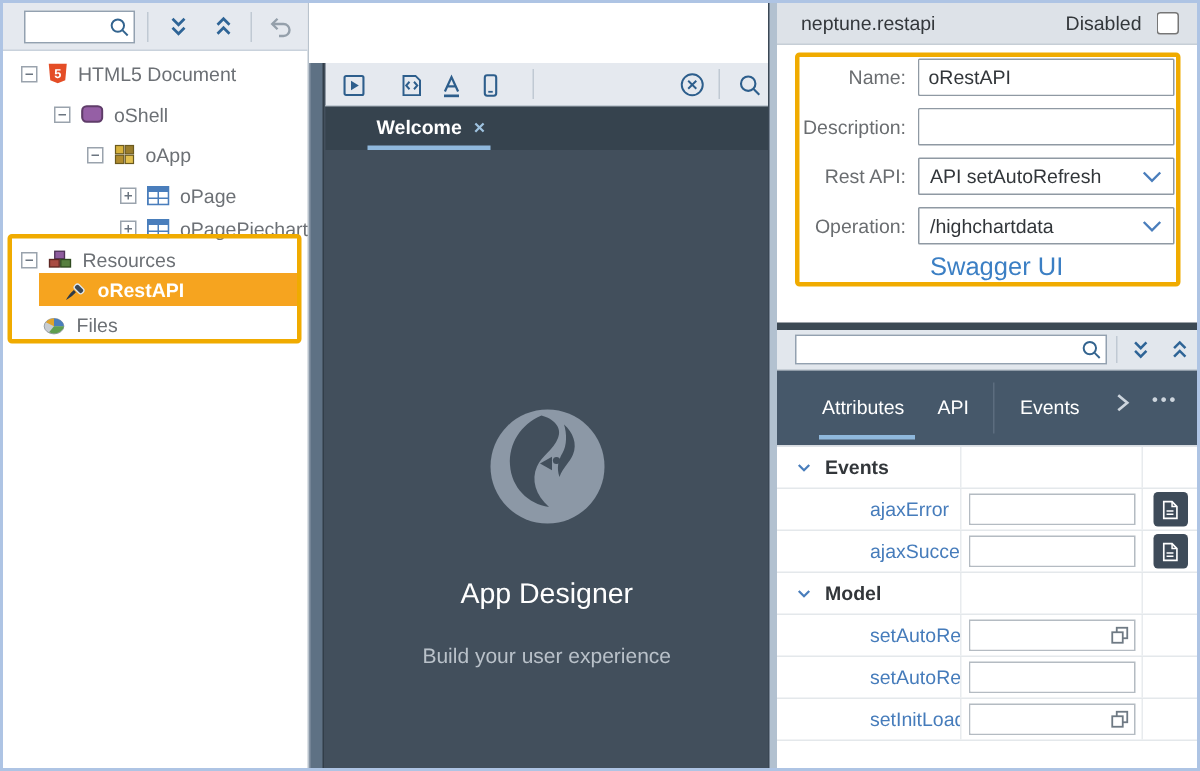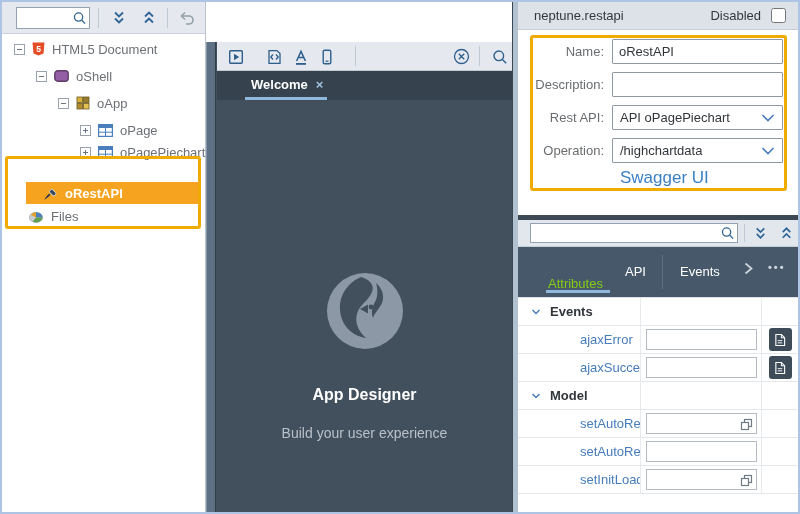--- a/index.html
+++ b/index.html
@@ -30,21 +30,21 @@
   .mid-gutter { position: absolute; left: 0; top: 0; width: 10px; height: 100%; background: #5e7184; border-left: 1px solid #8795a5; border-right: 1px solid #323e49; }
   .mid-main { position: absolute; left: 11px; top: 0; right: 0; bottom: 0; }
   .designer-toolbar { position: absolute; left: 0; right: 0; top: 0; height: 29px; background: #e5e9ef; border-bottom: 1px solid #c2cbd4; }
   .mtb { position: absolute; top: 2px; width: 25px; height: 25px; display: grid; place-items: center; cursor: pointer; }
   .tab-bar { position: absolute; left: 0; right: 0; top: 29px; height: 29px; background: #36434e; }
   .tab-welcome { position: absolute; left: 34px; top: 0; height: 26px; display: flex; align-items: center; gap: 8px; color: #fff; font-size: 13px; font-weight: bold; cursor: pointer; }
   .tab-close { color: #9fc3e0; font-weight: bold; font-size: 13px; cursor: pointer; }
   .tab-underline { position: absolute; left: 28px; top: 26px; width: 82px; height: 3px; background: #8fb8dc; }
   .mid-content { position: absolute; left: 0; right: 0; top: 58px; bottom: 0; background: #424f5c; display: flex; flex-direction: column; align-items: center; }
   .phoenix { margin-top: 170px; }
-  .welcome-title { margin-top: 34px; color: #ffffff; font-size: 16px; font-weight: bold; }
+  .welcome-title { margin-top: 34px; color: #ffffff; font-size: 19px; font-weight: normal; }
   .welcome-sub { margin-top: 21px; color: #b9c1c9; font-size: 14px; }
 
   .panel-divider { position: absolute; left: 512px; top: 2px; width: 6px; height: 510px; background: #b2c1d0; border-left: 1px solid #3a4754; }
 
   
   .properties-panel { position: absolute; left: 518px; top: 2px; width: 280px; height: 510px; background: #fff; }
   .props-header { position: absolute; left: 0; right: 0; top: 0; height: 28px; background: #dde2e8; border-bottom: 1px solid #c6ced6; display: flex; align-items: center; font-size: 13px; color: #33373b; }
   .props-title { margin-left: 16px; flex: 1; }
   .disabled-label { margin-right: 10px; }
   .props-header input[type=checkbox] { width: 15px; height: 15px; margin-right: 12px; accent-color: #fff; }
@@ -58,21 +58,21 @@
   .swagger-link { position: absolute; left: 102px; top: 138px; font-size: 17px; color: #3b7fc4; cursor: pointer; }
 
   .props-divider { position: absolute; left: 0; right: 0; top: 213px; height: 5px; background: #3c4954; }
   .attr-toolbar { position: absolute; left: 0; right: 0; top: 218px; height: 27px; background: #e2e7ed; border-bottom: 1px solid #c6ced6; }
   .attr-toolbar .srch { left: 12px; top: 3px; width: 208px; height: 20px; }
   .attr-toolbar .vsep { left: 226px; top: 4px; height: 18px; }
   .attr-toolbar .tbtn { top: 0; width: 24px; height: 26px; }
 
   .attr-tabs { position: absolute; left: 0; right: 0; top: 245px; height: 50px; background: #46586a; }
   .atab { position: absolute; top: 17px; font-size: 13px; color: #ffffff; cursor: pointer; }
-  .atab.active { color: #84cc16; margin-top: 12px; }
+  .atab.active { color: #ffffff; }
   .atab-underline { position: absolute; left: 28px; top: 43px; width: 64px; height: 3px; background: #8fb8dc; }
   .atab-sep { position: absolute; left: 144px; top: 8px; bottom: 8px; width: 1px; background: #5c6d7f; }
   .tabs-more { position: absolute; top: 14px; cursor: pointer; }
   .tabs-dots { position: absolute; left: 250px; top: 14px; color: #cdd5dd; font-size: 11px; letter-spacing: 2px; font-weight: bold; cursor: pointer; }
 
   .attr-table { position: absolute; left: 0; right: 0; top: 295px; bottom: 0; background: #fff; border-top: 1px solid #dfe3e7; }
   .t-row { display: flex; height: 28px; border-bottom: 1px solid #e4e8eb; }
   .c1 { width: 123px; border-right: 1px solid #e8ebee; display: flex; align-items: center; overflow: hidden; }
   .c2 { width: 121px; border-right: 1px solid #e8ebee; position: relative; }
   .c3 { flex: 1; display: flex; align-items: flex-start; justify-content: center; }
@@ -168,20 +168,31 @@
             <rect x="0.6" y="0.6" width="13.8" height="11.8" fill="#fff" stroke="#4a7ebc" stroke-width="1.2"></rect>
             <rect x="0.6" y="0.6" width="13.8" height="3.4" fill="#4a7ebc"></rect>
             <path d="M7.5 4 V12.4 M0.6 8.2 H14.4" stroke="#4a7ebc" stroke-width="1"></path>
           </svg>
       </span>
       <span>oPagePiechart</span>
     </div>
 
     <div class="hl-box" style="left:3px;top:154px;width:196px;height:73px"></div>
 
+    <div class="tree-row" style="top:160px;left:12px">
+      <span class="exp minus"></span>
+      <span class="ticon">
+        <svg width="16" height="14" viewBox="0 0 16 14">
+            <rect x="4.5" y="1.5" width="6.5" height="5" fill="#8e5d9e" stroke="#4f3358" stroke-width="0.9"></rect>
+            <rect x="1" y="7" width="6.5" height="5" fill="#a94b42" stroke="#5e2722" stroke-width="0.9"></rect>
+            <rect x="8.5" y="7" width="6.5" height="5" fill="#567f3f" stroke="#2f4a20" stroke-width="0.9"></rect>
+          </svg>
+      </span>
+      <span>Resources</span>
+    </div>
     <div class="tree-row selected" style="top:180px;left:24px">
       <span class="ticon">
         <svg width="15" height="15" viewBox="0 0 15 15">
             <path d="M1 14 C3.4 9.8 5 8.6 6.2 7.4 L7.6 8.8 C6.4 10 5.2 11.6 1 14 Z" fill="#2f3b47"></path>
             <rect x="6.2" y="4.6" width="7" height="4" rx="1.6" transform="rotate(45 9.7 6.6)" fill="#3c4956" stroke="#dfe6ec" stroke-width="0.9"></rect>
           </svg>
       </span>
       <span>oRestAPI</span>
     </div>
     <div class="tree-row" style="top:203px;left:26px">
@@ -283,21 +294,21 @@
       </div>
       <div class="f-row" style="top:42px">
         <span class="f-label">Description:</span>
         <span class="f-input">
             <input value="" style="">
           </span>
       </div>
       <div class="f-row" style="top:75px">
         <span class="f-label">Rest API:</span>
         <span class="f-select">
-          <span>API oPagePiechart</span>
+          <span>API setAutoRefresh</span>
           <svg width="14" height="9" viewBox="0 0 14 9">
               <path d="M1.5 1.5 L7 7 L12.5 1.5" fill="none" stroke="#4a7ebc" stroke-width="1.6"></path>
             </svg>
         </span>
       </div>
       <div class="f-row" style="top:108px">
         <span class="f-label">Operation:</span>
         <span class="f-select">
           <span>/highchartdata</span>
           <svg width="14" height="9" viewBox="0 0 14 9">

